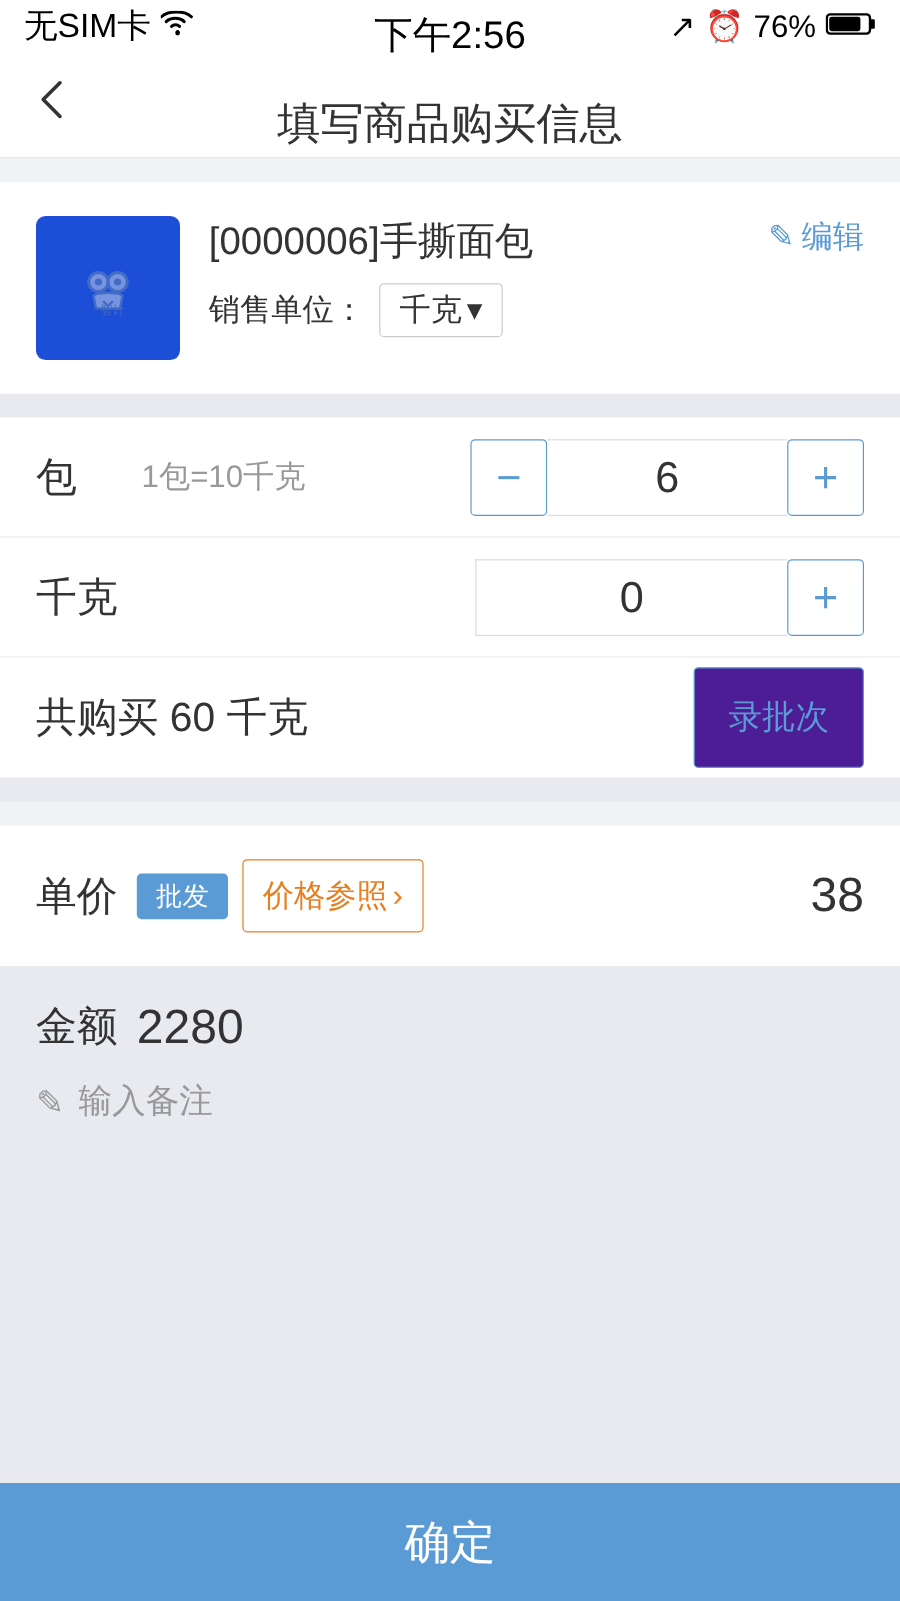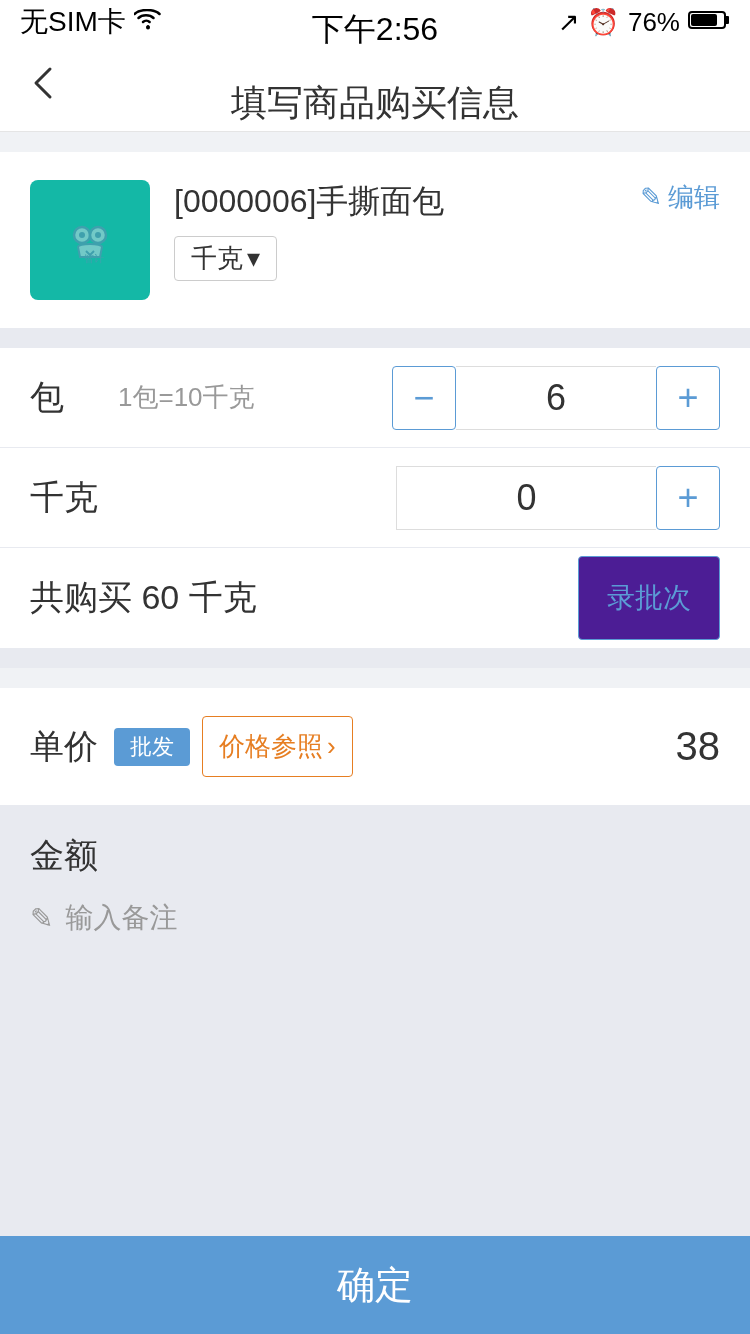--- a/index.html
+++ b/index.html
@@ -80,21 +80,21 @@
       margin-top: 20px;
       padding: 28px 30px;
       display: flex;
       align-items: flex-start;
       gap: 24px;
       position: relative;
     }
     .product-image {
       width: 120px;
       height: 120px;
-      background: #14b8a6;
+      background: #1d4ed8;
       border-radius: 8px;
       display: flex;
       align-items: center;
       justify-content: center;
       flex-shrink: 0;
     }
     .product-image svg {
       width: 60px;
       height: 60px;
       opacity: 0.5;
@@ -384,20 +384,21 @@
       <circle cx="22" cy="20" r="3" fill="#6a8ab5"></circle>
       <circle cx="38" cy="20" r="3" fill="#6a8ab5"></circle>
       <path d="M18 32 C18 28 42 28 42 32 L40 42 L20 42 Z" stroke="#6a8ab5" stroke-width="2" fill="#d0dae8"></path>
       <path d="M26 36 L30 40 L34 36" stroke="#6a8ab5" stroke-width="2" fill="none"></path>
       <text x="24" y="47" font-size="10" fill="#6a8ab5" font-family="sans-serif">智计</text>
     </svg>
   </div>
   <div class="product-info">
     <div class="product-name">[0000006]手撕面包</div>
     <div class="product-unit-row">
+      <span>销售单位：</span>
       <div class="unit-select">
         <span>千克</span>
         <span>▾</span>
       </div>
     </div>
   </div>
   <div class="edit-btn">
     <span>✎</span>
     <span>编辑</span>
   </div>
@@ -441,20 +442,21 @@
       <span>价格参照</span>
       <span> ›</span>
     </button>
     <span class="price-value">38</span>
   </div>
 </div>
 
 <div class="amount-section">
   <div class="amount-row">
     <span class="amount-label">金额</span>
+    <span class="amount-value">2280</span>
   </div>
   <div class="remark-row">
     <span class="pencil-icon">✎</span>
     <span class="remark-text">输入备注</span>
   </div>
 </div>
 
 <div class="empty-area"></div>
 
 <button class="confirm-btn">确定</button>

